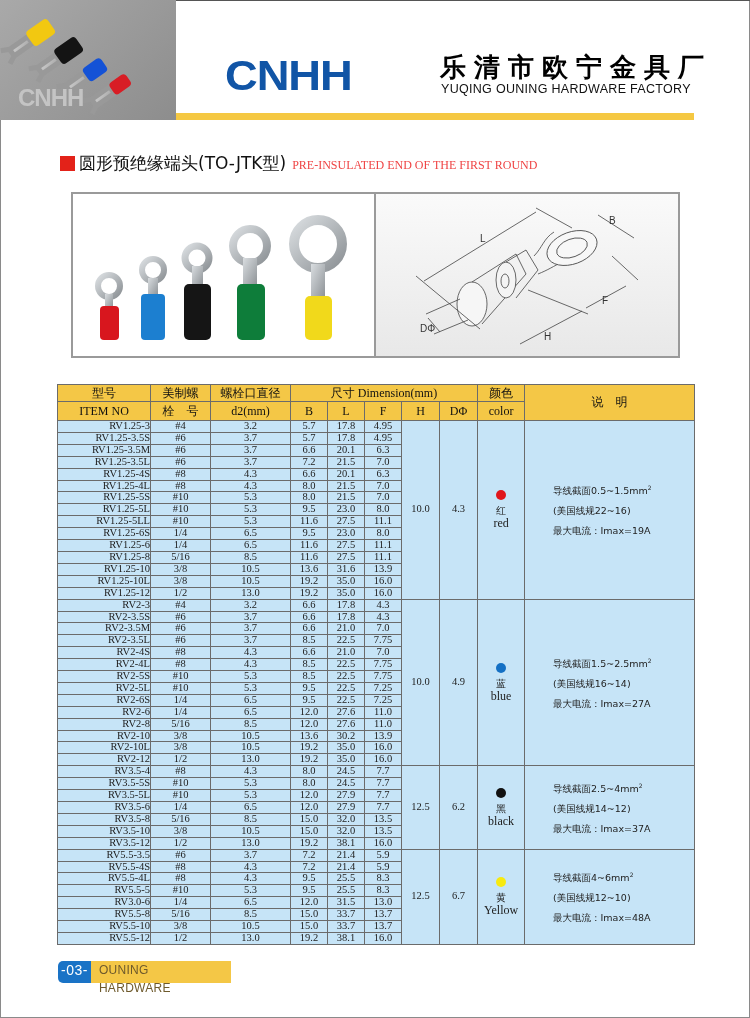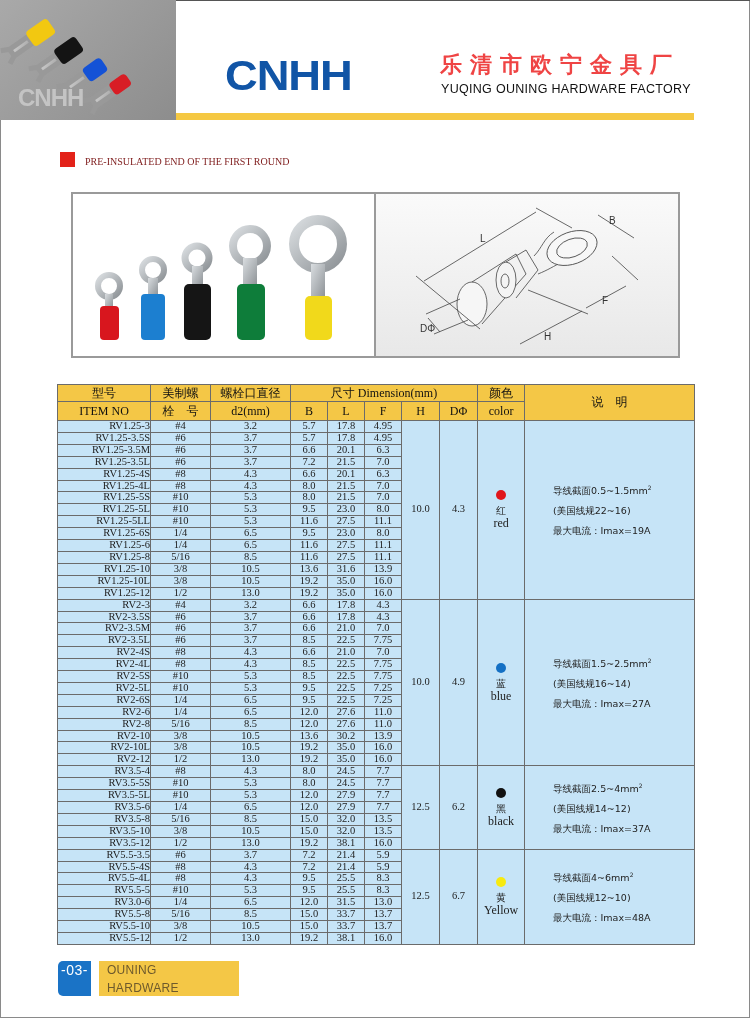--- a/index.html
+++ b/index.html
@@ -5,29 +5,29 @@
   * { box-sizing: border-box; margin: 0; padding: 0; }
   html, body { width: 750px; height: 1018px; background: #ffffff; overflow: hidden; }
   body { position: relative; font-family: "Liberation Serif", serif; color: #222; }
   .frame { position: absolute; left: 0; top: 0; width: 750px; height: 1018px; border: 1px solid #8a8a8a; border-top: none; }
 
   
   .hero-photo { position: absolute; left: 0; top: 0; width: 176px; height: 120px; background: linear-gradient(135deg, #a9a9a9 0%, #8d8d8d 100%); overflow: hidden; }
   .hero-watermark { position: absolute; left: 18px; top: 84px; font-family: "Liberation Sans", sans-serif; font-weight: bold; font-size: 24px; color: #c4c4c4; letter-spacing: -1px; }
   .top-rule { position: absolute; left: 176px; top: 0; right: 0; height: 1px; background: #555; }
   .brand { position: absolute; left: 225px; top: 52px; font-family: "Liberation Sans", sans-serif; font-weight: bold; font-size: 42px; color: #1155a6; letter-spacing: -1px; transform: scaleX(1.08); transform-origin: left; }
-  .factory-cn { position: absolute; left: 440px; top: 50px; font-family: "DejaVu Sans", sans-serif; font-weight: bold; font-size: 22px; letter-spacing: 8px; color: #ef4444; }
+  .factory-cn { position: absolute; left: 440px; top: 50px; font-family: "DejaVu Sans", sans-serif; font-weight: bold; font-size: 26px; letter-spacing: 8px; color: #000000; }
   .factory-en { position: absolute; left: 441px; top: 82px; font-family: "Liberation Sans", sans-serif; font-size: 12.5px; color: #111; letter-spacing: 0.3px; }
   .yellow-bar { position: absolute; left: 176px; top: 113px; width: 518px; height: 7px; background: #f5c842; }
 
   
   .sec-title { position: absolute; left: 60px; top: 152px; display: flex; align-items: center; white-space: nowrap; }
   .sec-square { width: 15px; height: 15px; background: #e32219; margin-right: 4px; }
   .sec-cn { font-family: "DejaVu Sans", sans-serif; font-size: 17px; color: #111; }
-  .sec-en { font-family: "Liberation Serif", serif; font-size: 10px; color: #7f1d1d; margin-left: 6px; margin-top: 3px; }
+  .sec-en { font-family: "Liberation Serif", serif; font-size: 12px; color: #ef4444; margin-left: 6px; margin-top: 3px; }
 
   
   .img-box { position: absolute; top: 192px; height: 166px; border: 2px solid #9a9a9a; background: #fff; overflow: hidden; }
   .img-photo { left: 71px; width: 305px; }
   .img-diagram { left: 374px; width: 306px; background: linear-gradient(180deg, #fafafa 0%, #e8e8e8 100%); }
 
   
   .tbl { position: absolute; left: 57px; top: 384px; width: 637px; border-collapse: collapse; table-layout: fixed; font-family: "Liberation Serif", serif; border-radius: 30px; }
   .tbl th { background: #f4c746; color: #111; font-weight: normal; border: 1px solid #6b6b6b; font-size: 12px; line-height: 13px; padding: 0; }
   .tbl td { background: #c6e4f7; border: 1px solid #6b6b6b; font-size: 10.5px; line-height: 10.9px; height: 11.9px; padding: 0; text-align: center; white-space: nowrap; overflow: hidden; }
@@ -35,21 +35,21 @@
   .tbl td.item .rv { display: inline-block; width: 21px; }
   .tbl td.merged { vertical-align: middle; font-size: 10.5px; }
   .dot { display: inline-block; width: 10px; height: 10px; border-radius: 50%; margin-bottom: 2px; }
   .color-cn { font-family: "DejaVu Sans", sans-serif; font-size: 10px; display: block; line-height: 12px; }
   .color-en { font-size: 12px; display: block; line-height: 12px; }
   .note { text-align: left !important; padding-left: 28px !important; font-family: "DejaVu Sans", sans-serif; font-size: 9.5px !important; line-height: 20px !important; }
   .note sup { font-size: 6px; }
   .hdr-cn { font-family: "DejaVu Sans", sans-serif; font-size: 12px; }
 
   
-  .footer { position: absolute; left: 58px; top: 961px; height: 35px; display: flex; gap: 8px; }
+  .footer { position: absolute; left: 58px; top: 961px; height: 22px; display: flex; }
   .page-num { background: #1a73c6; color: #fff; font-family: "Liberation Sans", sans-serif; font-size: 14px; line-height: 18px; padding: 0 3px; border-radius: 5px 0 0 5px; letter-spacing: 0.5px; }
   .footer-label { background: #f4c746; color: #6e5a2c; font-family: "Liberation Sans", sans-serif; font-size: 12px; line-height: 18px; padding: 0 14px 4px 8px; width: 140px; letter-spacing: 0.3px; }
 </style>
 </head>
 <body>
 
 <div class="frame"></div>
 
 <div class="hero-photo">
   <svg width="176" height="120" viewBox="0 0 176 120">
@@ -84,20 +84,21 @@
 </div>
 <div class="top-rule"></div>
 
 <div class="brand">CNHH</div>
 <div class="factory-cn">乐清市欧宁金具厂</div>
 <div class="factory-en">YUQING OUNING HARDWARE FACTORY</div>
 <div class="yellow-bar"></div>
 
 <div class="sec-title">
   <span class="sec-square"></span>
+  <span class="sec-cn">圆形预绝缘端头(TO-JTK型)</span>
   <span class="sec-en">PRE-INSULATED END OF THE FIRST ROUND</span>
 </div>
 
 <div class="img-box img-photo">
   <svg width="301" height="162" viewBox="0 0 301 162">
     <defs>
       <linearGradient id="ring" x1="0" y1="0" x2="1" y2="1">
         <stop offset="0" stop-color="#d9dde0"></stop>
           <stop offset="1" stop-color="#8d9296"></stop>
       </linearGradient>

